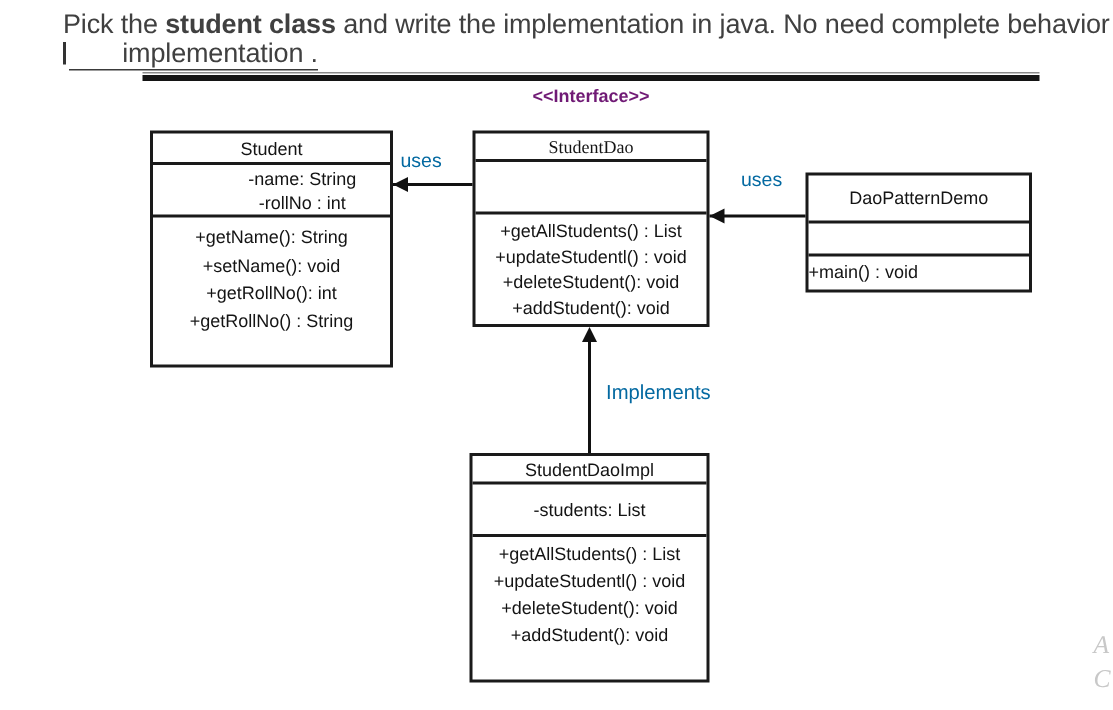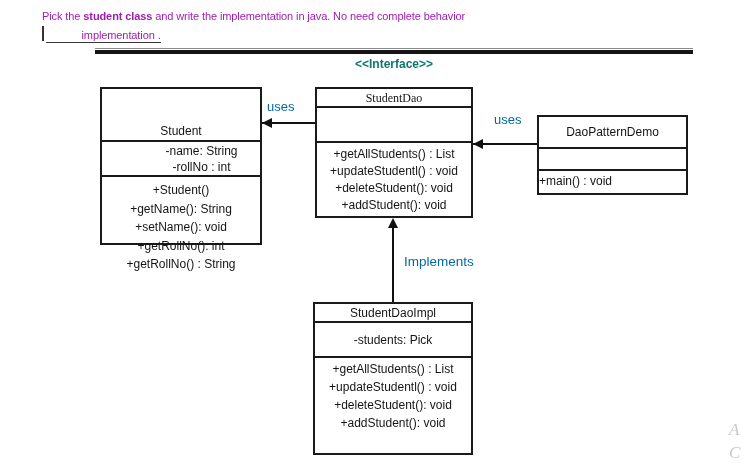--- a/index.html
+++ b/index.html
@@ -3,55 +3,55 @@
 <meta charset="utf-8">
 <style>
   * { margin:0; padding:0; box-sizing:border-box; }
   html,body { background:#ffffff; }
   .canvas {
     position:relative; width:742px; height:473px; background:#ffffff;
     overflow:hidden; font-family:"Liberation Sans", sans-serif; color:#161616;
   }
 
   
-  .header { position:absolute; left:42px; top:7px; font-size:11px; line-height:19px; color:#a21caf; letter-spacing:-0.1px; }
+  .header { position:absolute; left:42px; top:7px; font-size:18px; line-height:19px; color:#404040; letter-spacing:-0.1px; }
   .header b { font-weight:bold; }
   .caret { display:inline-block; width:1.5px; height:15px; background:#333; margin-right:2px; vertical-align:-2px; }
   .underlined { border-bottom:1px solid #3a3a3a; padding-bottom:1px;padding-left:36px; }
 
   .rule-thin  { position:absolute; left:95px; top:48px; width:598px; height:1px; background:#8a8a8a; }
   .rule-thick { position:absolute; left:95px; top:50px; width:598px; height:4px; background:#141414; }
 
   
   .uml-box { position:absolute; border:2px solid #1a1a1a; background:#fff; font-size:12px; line-height:18px; text-align:center; color:#141414; }
   .uml-title { display:flex; align-items:center; justify-content:center; border-bottom:2px solid #1a1a1a; }
   .uml-attrs { border-bottom:2px solid #1a1a1a; line-height:16px; padding-top:1px; }
   .uml-methods { padding-top:2px; }
 
   .box-student  { left:100px; top:87px;  width:162px; height:158px; }
-  .box-student .uml-title { height:21px;margin-top:32px; }
+  .box-student .uml-title { height:21px; }
   .box-student .uml-attrs { height:35px;padding-left:41px; }
   .box-student .uml-methods { padding-top:4px; line-height:18.5px; }
 
   .box-dao      { left:315px; top:87px;  width:158px; height:131px; }
   .box-dao .uml-title { height:19px;font-family:Liberation Serif, serif; }
   .box-dao .uml-attrs { height:35px; }
   .box-dao .uml-methods { line-height:17px; padding-top:3px; }
 
   .box-demo     { left:537px; top:115px; width:151px; height:80px; }
   .box-demo .uml-title { height:32px; }
   .box-demo .uml-attrs { height:22px; }
   .box-demo .uml-methods { display:flex; align-items:center; justify-content:flex-start; height:20px; padding-top:0; }
 
   .box-impl     { left:313px; top:302px; width:160px; height:153px; }
   .box-impl .uml-title { height:19px; }
   .box-impl .uml-attrs { height:35px; display:flex; align-items:center; justify-content:center; }
   .box-impl .uml-methods { line-height:18px; padding-top:2px; }
 
-  .stereotype { position:absolute; left:315px; top:57px; width:158px; text-align:center; font-size:12px; font-weight:bold; color:#0f766e; }
+  .stereotype { position:absolute; left:315px; top:57px; width:158px; text-align:center; font-size:12px; font-weight:bold; color:#701a75; }
 
   
   .hline { position:absolute; height:2px; background:#111; }
   .vline { position:absolute; width:2px;  background:#111; }
   .arrow-left { position:absolute; width:0; height:0; border-top:5px solid transparent; border-bottom:5px solid transparent; border-right:10px solid #111; }
   .arrow-up   { position:absolute; width:0; height:0; border-left:5px solid transparent; border-right:5px solid transparent; border-bottom:10px solid #111; }
   .rel-label { position:absolute; font-size:13px; color:#0369a1; }
 
   .edge-letter { position:absolute; left:729px; color:#c8c8c8; font-family:"Liberation Serif", serif; font-style:italic; font-size:17px; }
 </style>
@@ -69,21 +69,20 @@
 
   <div class="stereotype">&lt;&lt;Interface&gt;&gt;</div>
 
   <div class="uml-box box-student">
     <div class="uml-title">Student</div>
     <div class="uml-attrs">
       <div>-name: String</div>
       <div>-rollNo : int</div>
     </div>
     <div class="uml-methods">
-      <div>+Student()</div>
       <div>+getName(): String</div>
       <div>+setName(): void</div>
       <div>+getRollNo(): int</div>
       <div>+getRollNo() : String</div>
     </div>
   </div>
 
   <div class="uml-box box-dao">
     <div class="uml-title">StudentDao</div>
     <div class="uml-attrs"></div>
@@ -99,21 +98,21 @@
     <div class="uml-title">DaoPatternDemo</div>
     <div class="uml-attrs"></div>
     <div class="uml-methods">
       <div>+main() : void</div>
     </div>
   </div>
 
   <div class="uml-box box-impl">
     <div class="uml-title">StudentDaoImpl</div>
     <div class="uml-attrs">
-      <div>-students: Pick</div>
+      <div>-students: List</div>
     </div>
     <div class="uml-methods">
       <div>+getAllStudents() : List</div>
       <div>+updateStudentl() : void</div>
       <div>+deleteStudent(): void</div>
       <div>+addStudent(): void</div>
     </div>
   </div>
 
   <div class="hline" style="left:262px; top:122px; width:53px;"></div>

